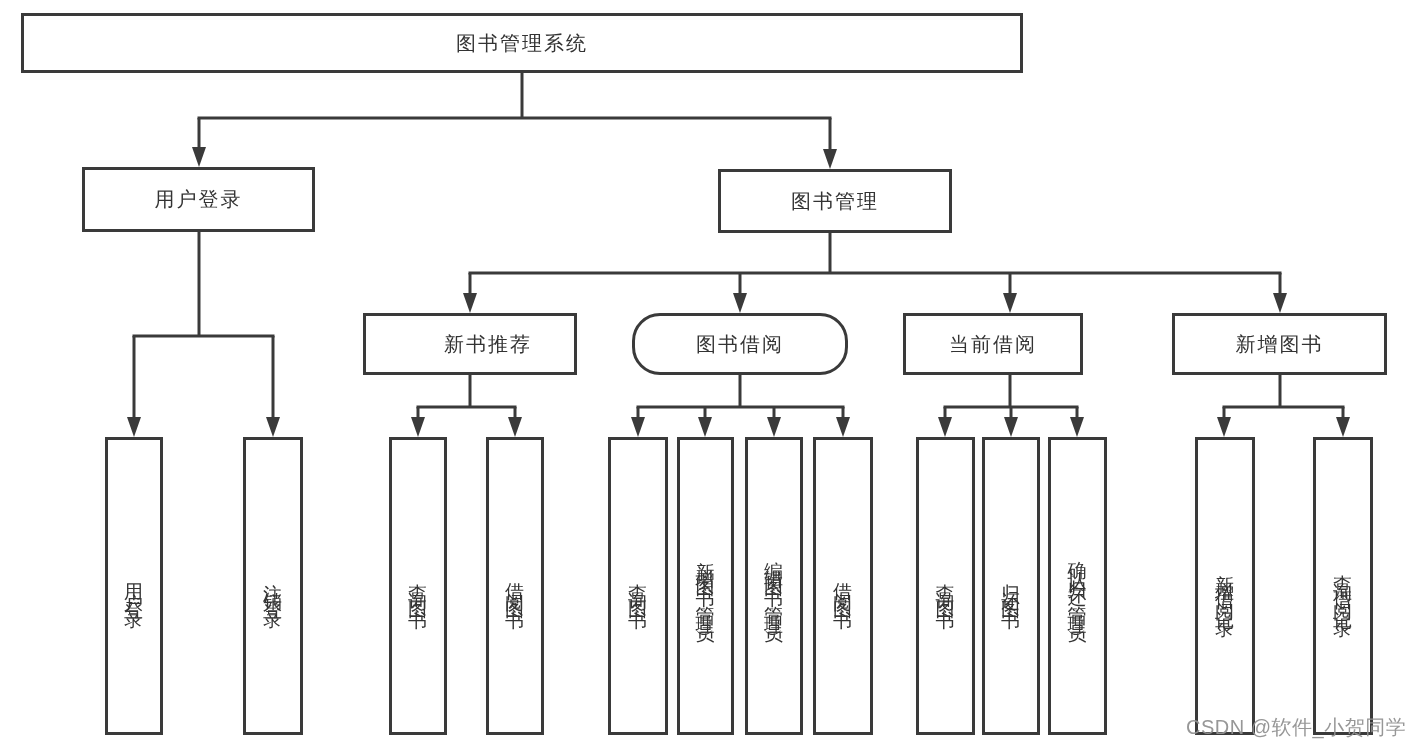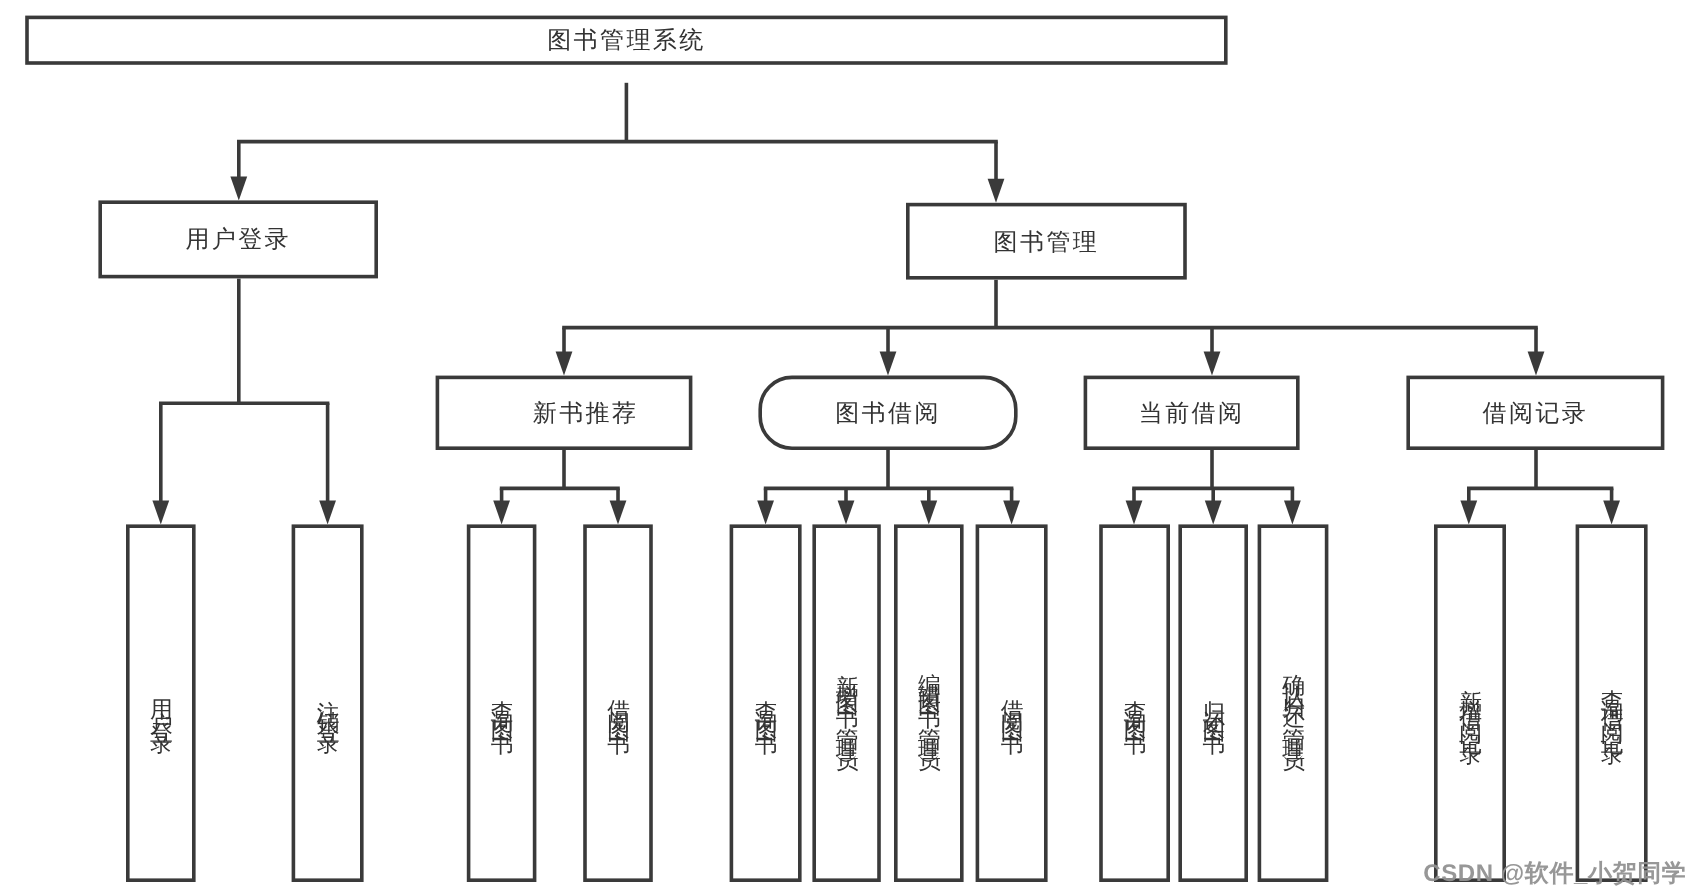--- a/index.html
+++ b/index.html
@@ -40,21 +40,20 @@
     line-height: 1;
   }
   .watermark {
     position: absolute;
     left: 1186px;
     top: 714px;
     font-size: 20px;
     letter-spacing: 0.5px;
     color: rgba(145, 145, 145, 0.95);
     white-space: nowrap;
-    font-weight: bold;
   }
 </style>
 </head>
 <body>
 
 <div class="stage">
 
   <svg class="connectors" viewBox="0 0 1405 747" xmlns="http://www.w3.org/2000/svg">
 
     <g stroke="#3a3a3a" stroke-width="3" fill="#3a3a3a">
@@ -124,29 +123,29 @@
     <g stroke="#3a3a3a" stroke-width="3" fill="#3a3a3a">
       <line x1="1280" y1="375" x2="1280" y2="407"></line>
       <line x1="1222.5" y1="407" x2="1344.5" y2="407"></line>
       <line x1="1224" y1="407" x2="1224" y2="428"></line>
       <polygon points="1217,417 1231,417 1224,437" stroke="none"></polygon>
       <line x1="1343" y1="407" x2="1343" y2="428"></line>
       <polygon points="1336,417 1350,417 1343,437" stroke="none"></polygon>
     </g>
   </svg>
 
-  <div class="node h" style="left:21px; top:13px; width:1002px; height:41px;">图书管理系统</div>
+  <div class="node h" style="left:21px; top:13px; width:1002px; height:60px;">图书管理系统</div>
 
   <div class="node h" style="left:82px; top:167px; width:233px; height:65px;">用户登录</div>
-  <div class="node h" style="left:755px; top:169px; width:234px; height:64px;">图书管理</div>
+  <div class="node h" style="left:718px; top:169px; width:234px; height:64px;">图书管理</div>
 
   <div class="node h" style="left:363px; top:313px; width:214px; height:62px;padding-left:36px;">新书推荐</div>
   <div class="node h" style="left:632px; top:313px; width:216px; height:62px;border-radius:28px;">图书借阅</div>
   <div class="node h" style="left:903px; top:313px; width:180px; height:62px;">当前借阅</div>
-  <div class="node h" style="left:1172px; top:313px; width:215px; height:62px;">借阅记录</div>
+  <div class="node h" style="left:1172px; top:313px; width:215px; height:62px;">新增图书</div>
 
   <div class="node v" style="left:105px; top:437px; width:58px; height:298px;">用户登录</div>
   <div class="node v" style="left:243px; top:437px; width:60px; height:298px;">注销登录</div>
 
   <div class="node v" style="left:389px; top:437px; width:58px; height:298px;">查询图书</div>
   <div class="node v" style="left:486px; top:437px; width:58px; height:298px;">借阅图书</div>
 
   <div class="node v" style="left:608px; top:437px; width:60px; height:298px;">查询图书</div>
   <div class="node v" style="left:677px; top:437px; width:57px; height:298px;">新增图书（管理员）</div>
   <div class="node v" style="left:745px; top:437px; width:58px; height:298px;">编辑图书（管理员）</div>

